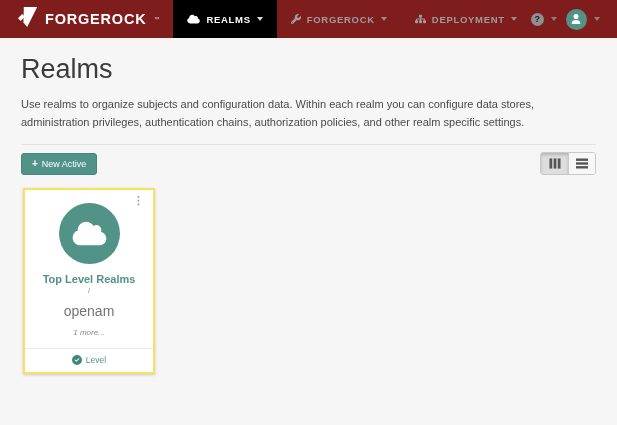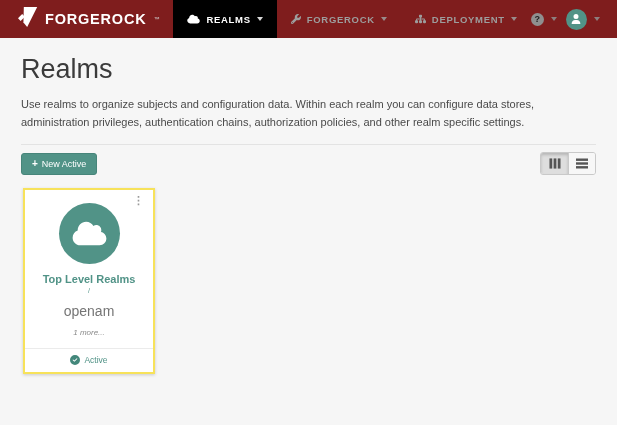--- a/index.html
+++ b/index.html
@@ -243,17 +243,17 @@
 
       <a class="realm-name">Top Level Realms</a>
       <div class="realm-path">/</div>
       <div class="realm-alias">openam</div>
       <a class="realm-more">1 more...</a>
 
       <div class="card-footer">
         <svg width="10" height="10" viewBox="0 0 512 512">
           <path fill="#43877b" d="M256 512A256 256 0 1 0 256 0a256 256 0 1 0 0 512zM369 209L241 337c-9.4 9.4-24.6 9.4-33.9 0l-64-64c-9.4-9.4-9.4-24.6 0-33.9s24.6-9.4 33.9 0l47 47L335 175c9.4-9.4 24.6-9.4 33.9 0s9.4 24.6 0 33.9z"></path>
         </svg>
-        <span>Active</span>
+        <span>Level</span>
       </div>
     </div>
   </div>
 </main>
 
 </body></html>

